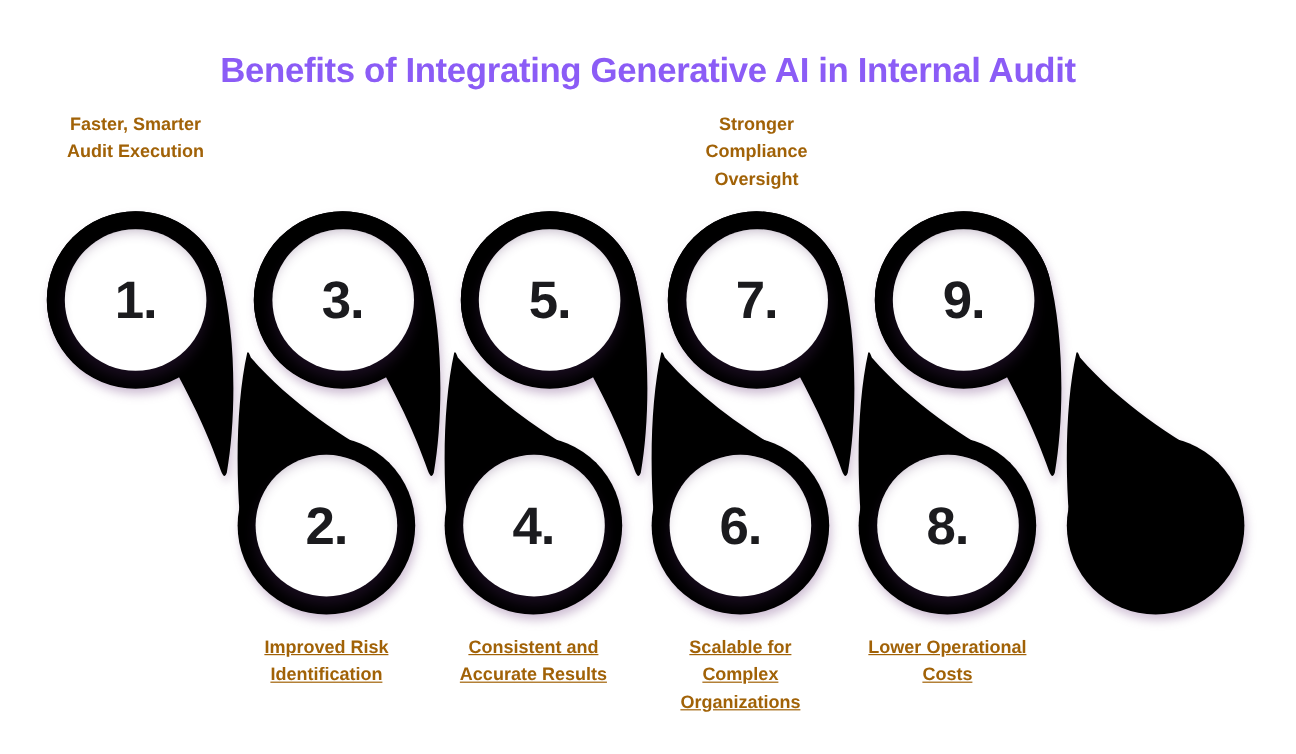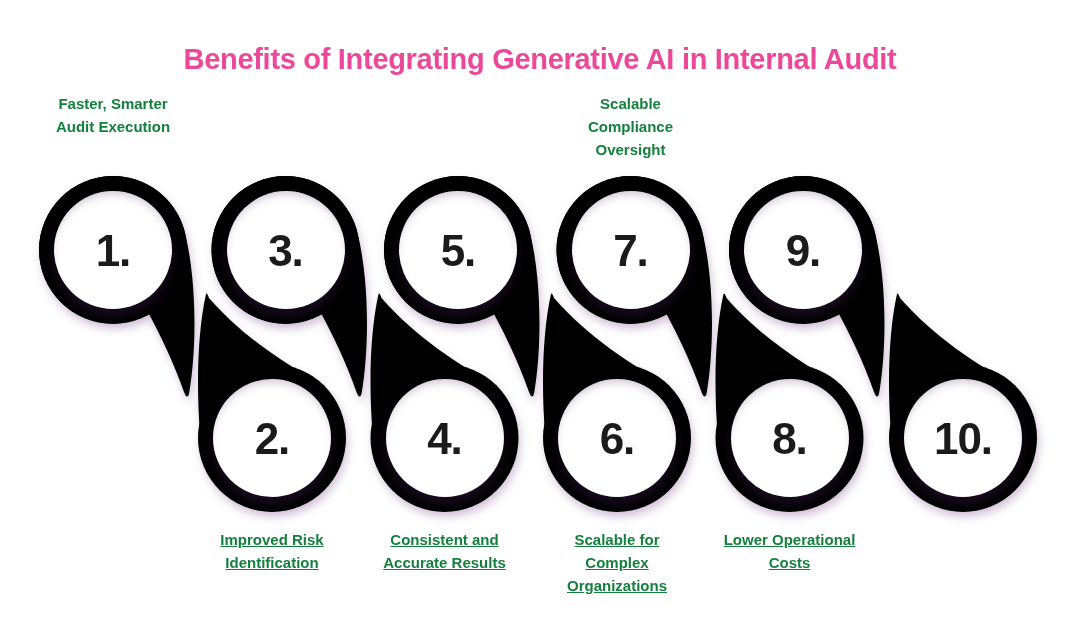--- a/index.html
+++ b/index.html
@@ -17,21 +17,21 @@
   }
   #page-title {
     position: absolute;
     top: 24px;
     left: 0;
     width: 1080px;
     text-align: center;
     font-size: 29px;
     font-weight: 700;
     letter-spacing: -0.3px;
-    color: #ec4899;
+    color: #8b5cf6;
   }
   #blob-canvas {
     position: absolute;
     left: 0;
     top: 0;
   }
   #blob-canvas g.blob {
     filter: drop-shadow(2px 5px 4px rgba(110, 60, 125, 0.30));
   }
   .wcircle {
@@ -53,21 +53,21 @@
     padding-top: 2px;
     letter-spacing: -1px;
   }
   .step-label {
     position: absolute;
     width: 180px;
     text-align: center;
     font-size: 15px;
     font-weight: 700;
     line-height: 23px;
-    color: #15803d;
+    color: #a16207;
     white-space: pre-line;
   }
   .step-label.top    { top: 92px; }
   .step-label.bottom { top: 528px; text-decoration: underline; }
 </style>
 </head>
 <body>
 
 <div id="stage">
 
@@ -158,32 +158,29 @@
     </div>
   <div class="wcircle" style="left:571.5px;top:191px">
       <span class="step-number">7.</span>
     </div>
   <div class="wcircle" style="left:730.5px;top:379px">
       <span class="step-number">8.</span>
     </div>
   <div class="wcircle" style="left:744px;top:191px">
       <span class="step-number">9.</span>
     </div>
-  <div class="wcircle" style="left:904px;top:379px">
-      <span class="step-number">10.</span>
-    </div>
 
   <div class="step-label top" style="left:23px">Faster, Smarter
 Audit Execution</div>
   <div class="step-label bottom" style="left:182px">Improved Risk
 Identification</div>
   <div class="step-label bottom" style="left:354.5px">Consistent and
 Accurate Results</div>
   <div class="step-label bottom" style="left:527px">Scalable for
 Complex
 Organizations</div>
-  <div class="step-label top" style="left:540.5px">Scalable
+  <div class="step-label top" style="left:540.5px">Stronger
 Compliance
 Oversight</div>
   <div class="step-label bottom" style="left:699.5px">Lower Operational
 Costs</div>
 
 </div>
 
 </body></html>

